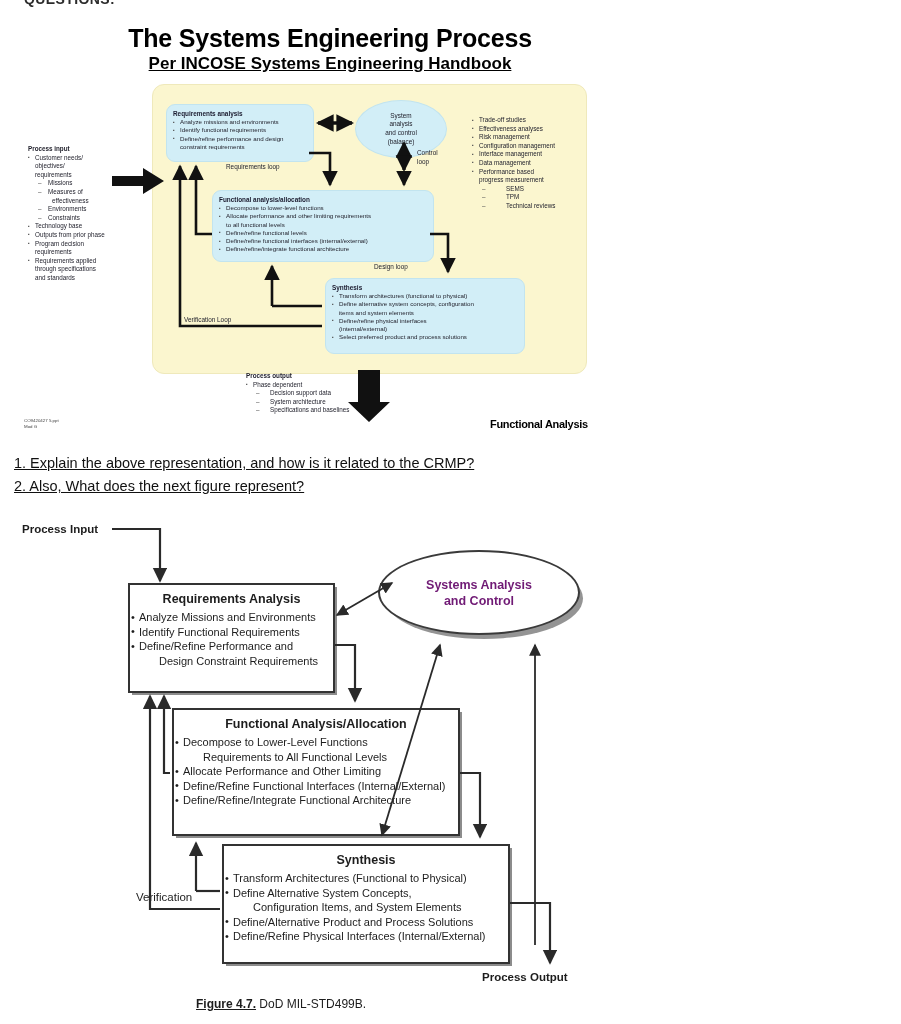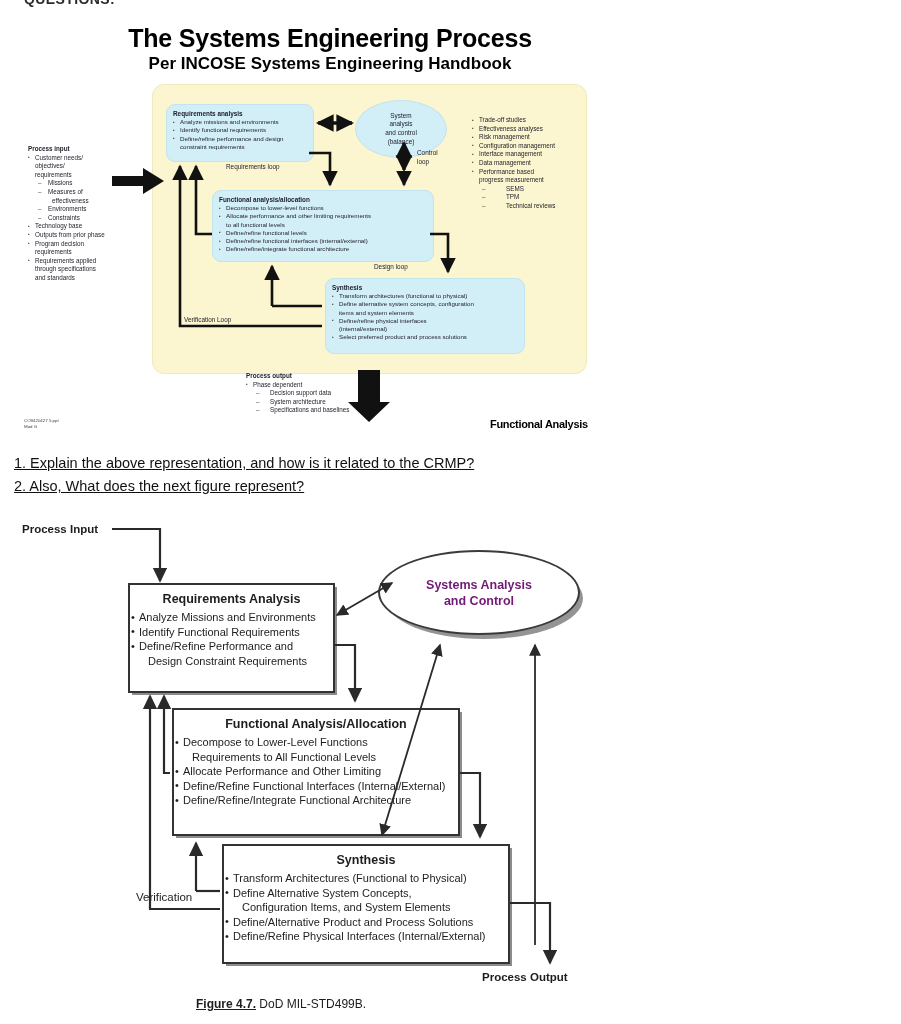--- a/index.html
+++ b/index.html
@@ -23,21 +23,21 @@
 
   
   #fig1 { position:absolute; left:0; top:18px; width:901px; height:420px; }
 
   .f1-title {
     position:absolute; left:0; top:6px; width:660px; text-align:center;
     font-size:25px; font-weight:bold; letter-spacing:-0.2px;
   }
   .f1-sub {
     position:absolute; left:0; top:36px; width:660px; text-align:center;
-    font-size:17px; font-weight:bold;
+    font-size:17px; font-weight:bold;text-decoration:underline;
   }
 
   .yellowpanel {
     position:absolute; left:152px; top:66px; width:435px; height:290px;
     background:#fbf6cf; border:1px solid #efe9bb; border-radius:12px;
   }
 
   .cyanbox {
     position:absolute; background:#d2eef7; border-radius:9px;
     border:1px solid #c2e4ef;
@@ -90,21 +90,21 @@
   }
   .hbox .h-title {
     text-align:center; font-weight:bold; font-size:12.5px; color:#1d1d1d;
     margin-top:7px; margin-bottom:4px;
   }
   .hbox .h-li {
     font-size:11px; line-height:14.6px; color:#1d1d1d; padding-left:9px;
     position:relative; white-space:nowrap;
   }
   .hbox .h-li:before { content:"•"; position:absolute; left:1px; top:-0.5px; }
-  .hbox .h-li.cont { padding-left:18px; }
+  .hbox .h-li.cont { padding-left:29px; }
   .hbox .h-li.cont:before { content:""; }
 
   .ellipse2 {
     position:absolute; left:378px; top:45px; width:202px; height:85px;
     border:2.2px solid #3a3a3a; border-radius:50%; background:#fff;
     display:flex; align-items:center; justify-content:center; text-align:center;
     font-size:12.5px; font-weight:bold; line-height:16px; color:#701a75;
     box-shadow: 5px 6px 0 -2px rgba(0,0,0,0.42);
   }
 

